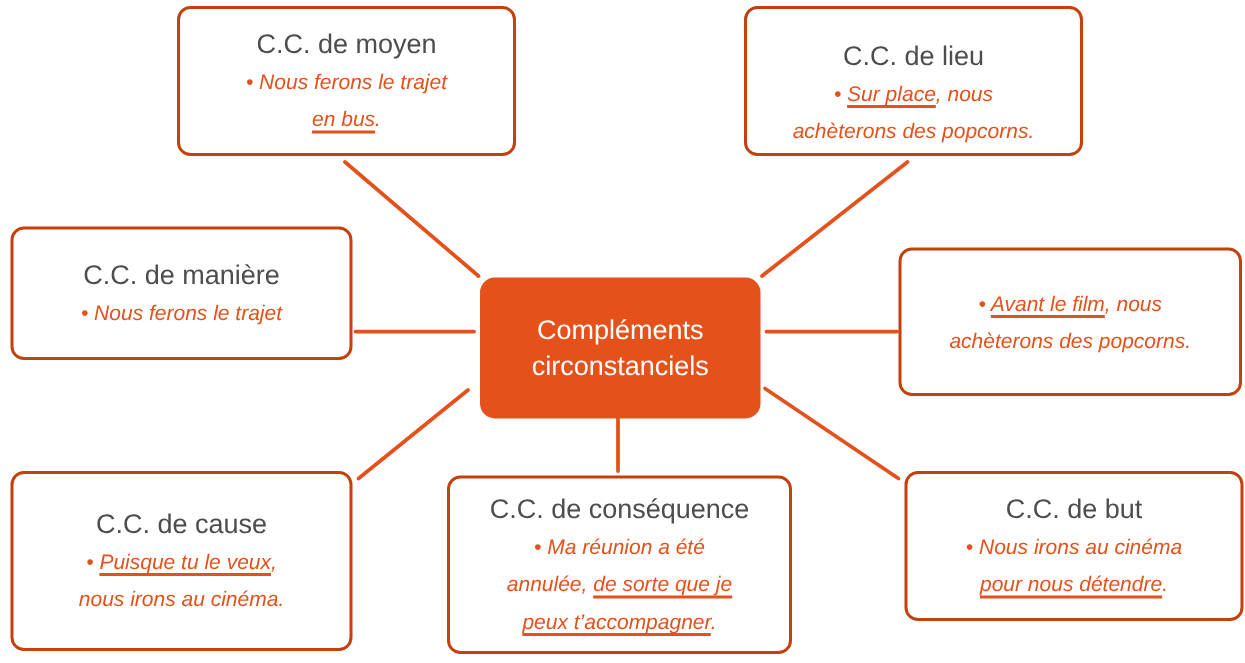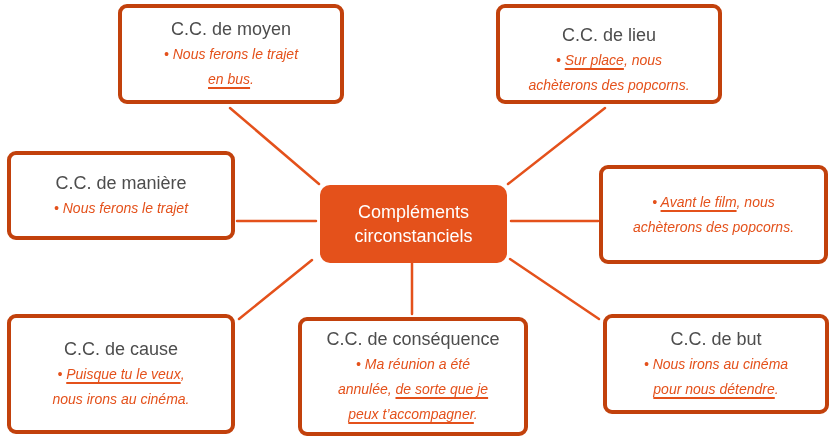--- a/index.html
+++ b/index.html
@@ -11,21 +11,21 @@
     overflow:hidden;
   }
   svg.connectors {
     position:absolute; left:0; top:0; width:830px; height:442px;
     z-index:1;
   }
   .node {
     position:absolute;
     box-sizing:border-box;
     background:#ffffff;
-    border:4px solid #c2410c;
+    border:2px solid #c2410c;
     border-radius:9px;
     display:flex; flex-direction:column;
     justify-content:center; align-items:center;
     text-align:center;
     z-index:2;
     padding:2px 4px;
   }
   .node-title {
     color:#4d4d4d;
     font-size:18px;
@@ -119,17 +119,17 @@
   </div>
 
   <div class="node" style="left:603px; top:314px; width:226px; height:100px;">
     <div class="node-title">C.C. de but</div>
     <div class="node-example">
         <div><span>• Nous irons au cinéma</span></div>
         <div><span class="u">pour nous détendre</span><span>.</span></div>
       </div>
   </div>
 
-  <div class="center-box" style="left:320px; top:185px; width:187px; height:78px;">
+  <div class="center-box" style="left:320px; top:185px; width:187px; height:94px;">
     <span>Compléments circonstanciels</span>
   </div>
 
 </div>
 
 </body></html>

